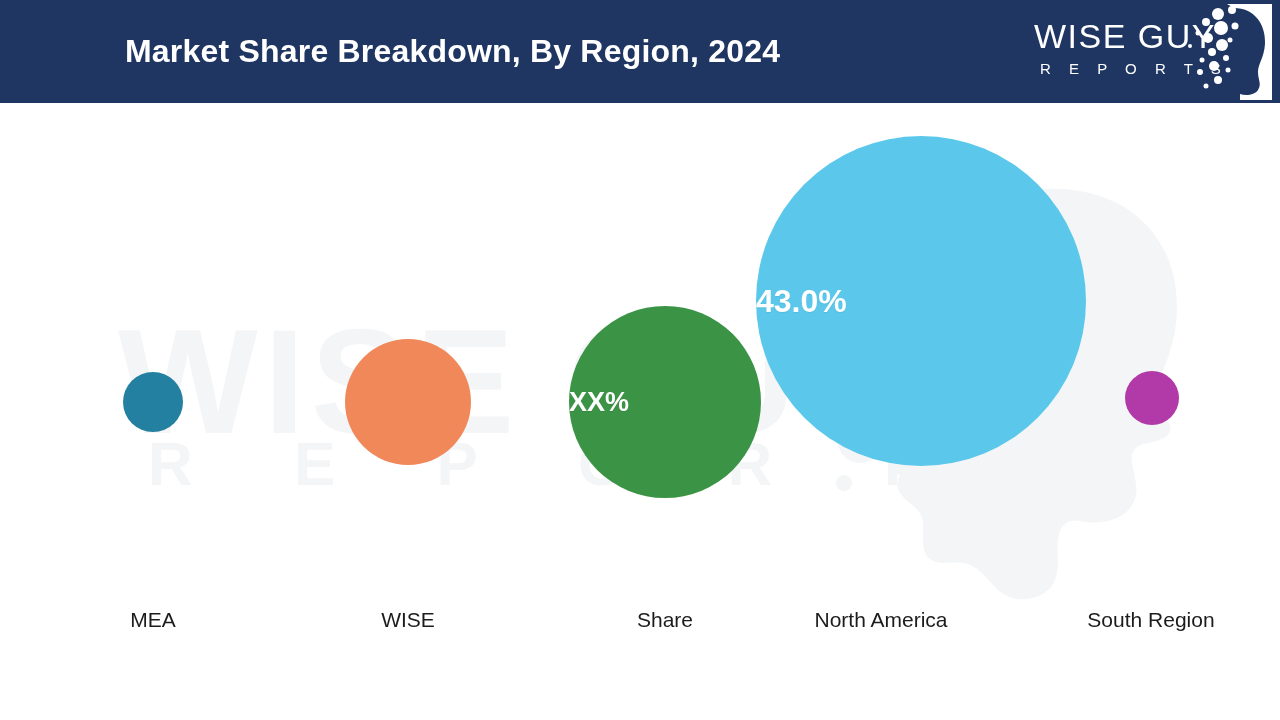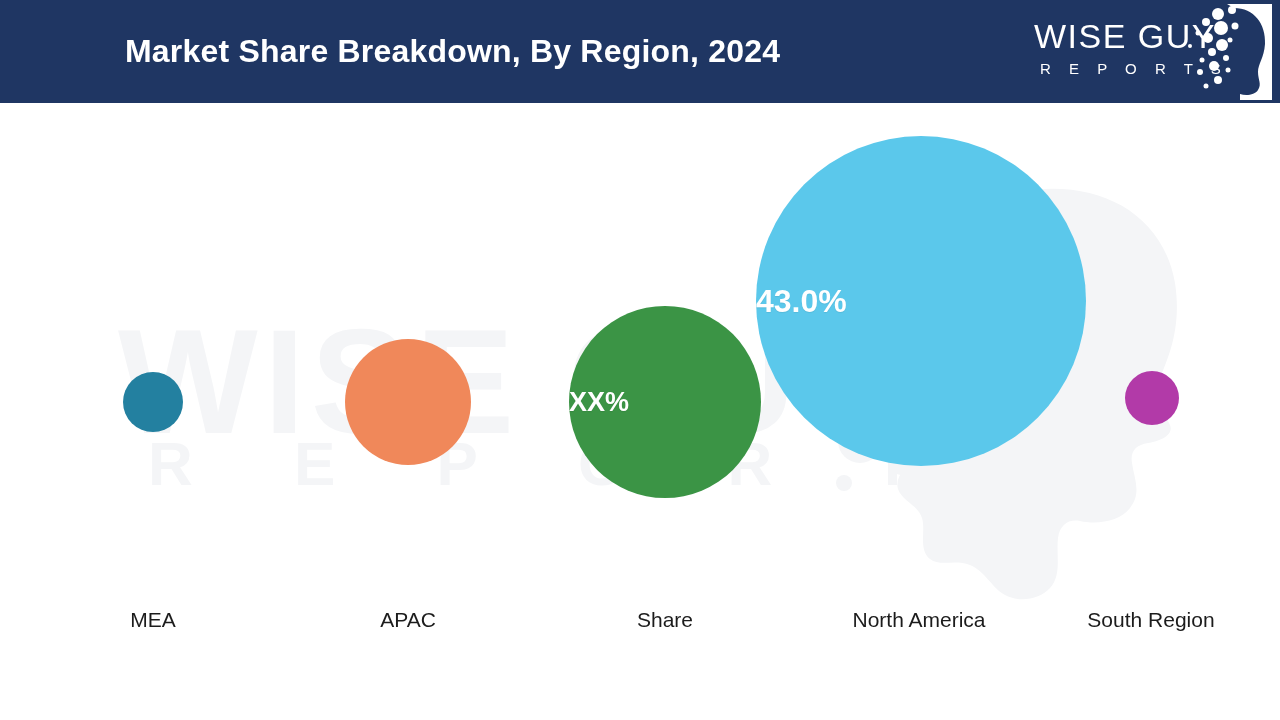--- a/index.html
+++ b/index.html
@@ -219,20 +219,20 @@
       </div>
 
       <div class="bubble" style="left:1125px; top:268px; width:54px; height:54px; background:#b23aa8;">
         <span class="bubble-value" style="font-size:0px;"></span>
       </div>
 
     </div>
 
     <div class="labels">
       <div class="cat-label" style="left:153px;">MEA</div>
-      <div class="cat-label" style="left:408px;">APAC</div>
+      <div class="cat-label" style="left:408px;">WISE</div>
       <div class="cat-label" style="left:665px;">Share</div>
-      <div class="cat-label" style="left:919px;">North America</div>
+      <div class="cat-label" style="left:881px;">North America</div>
       <div class="cat-label" style="left:1151px;">South Region</div>
     </div>
 
   </div>
 </div>
 
 </body></html>

